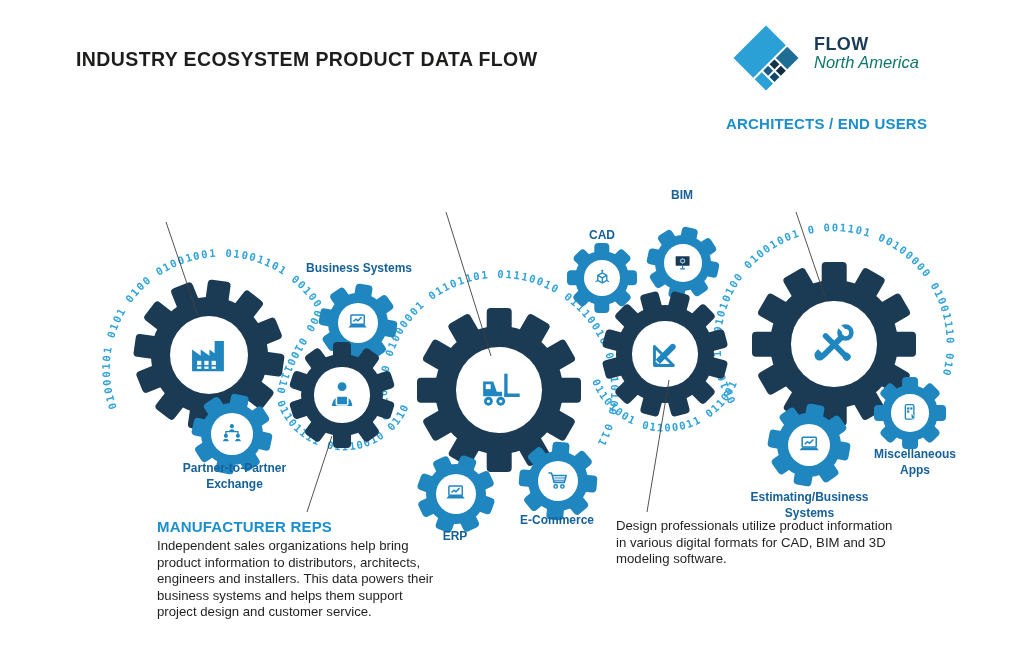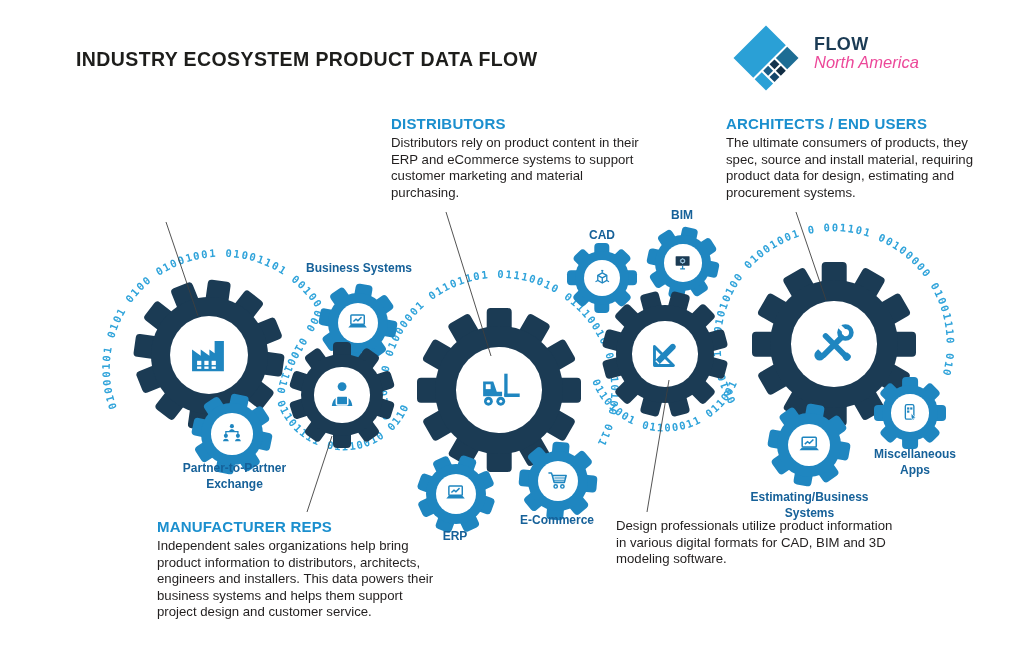--- a/index.html
+++ b/index.html
@@ -14,21 +14,21 @@
   .s1{left:0;top:0;width:28px;height:46px;background:#2aa0d6;}
   .s2{left:30px;top:0;width:16px;height:16px;background:#1d6d94;}
   .s3{left:30px;top:18px;width:7px;height:7px;background:#14344e;}
   .s4{left:39px;top:18px;width:7px;height:7px;background:#0f2c43;}
   .s5{left:30px;top:27px;width:7px;height:7px;background:#1a5b84;}
   .s6{left:39px;top:27px;width:7px;height:7px;background:#14466b;}
   .s7{left:30px;top:36px;width:16px;height:10px;background:#2aa0d6;}
   .logo-brand{position:absolute;left:800px;top:34px;font-size:18px;font-weight:bold;
               color:#1b3b54;letter-spacing:.4px;}
   .logo-region{position:absolute;left:800px;top:53px;font-size:16.5px;font-style:italic;
-               color:#ec4899;}
+               color:#0f766e;}
   
   .tb{position:absolute;}
   .tb h2{margin:0 0 3px 0;font-size:15px;font-weight:bold;color:#1b8fce;letter-spacing:.2px;}
   .tb p{margin:0;font-size:13.2px;line-height:1.25;color:#221f1f;}
   .tb p em{font-style:italic;}
   
   .gear{position:absolute;width:var(--s);height:var(--s);}
   .gear .bar{position:absolute;left:50%;top:50%;width:var(--bw,15%);height:100%;
              background:var(--c);border-radius:4px;}
   .gear .gbody{position:absolute;inset:11%;border-radius:50%;background:var(--c);}
@@ -59,28 +59,23 @@
       <div class="s4"></div>
         <div class="s5"></div>
         <div class="s6"></div>
         <div class="s7"></div>
     </div>
   </div>
   <div class="logo-brand">FLOW</div>
   <div class="logo-region">North America</div>
 
 
-  <section class="tb" style="left:377px;top:115px;width:248px">
-    <h2>DISTRIBUTORS</h2>
-    <p>Distributors rely on product content in their ERP and eCommerce systems to support customer marketing and material purchasing.</p>
-  </section>
 
   <section class="tb" style="left:712px;top:115px;width:265px">
     <h2>ARCHITECTS / END USERS</h2>
-    <p>The ultimate consumers of products, they spec, source and install material, requiring product data for design, estimating and procurement systems.</p>
   </section>
 
   <section class="tb" style="left:143px;top:518px;width:288px">
     <h2>MANUFACTURER REPS</h2>
     <p>Independent sales organizations help bring product information to distributors, architects, engineers and installers. This data powers their business systems and helps them support project design and customer service.</p>
   </section>
 
   <section class="tb" style="left:602px;top:518px;width:282px">
     <p>Design professionals utilize product information in various digital formats for CAD, BIM and 3D modeling software.</p>
   </section>
@@ -346,21 +341,21 @@
       </svg>
     </div>
   </div>
 
   <div class="glabel" style="left:280px;top:261px;width:130px">Business Systems</div>
   <div class="glabel" style="left:148px;top:461px;width:145px">Partner-to-Partner
 Exchange</div>
   <div class="glabel" style="left:411px;top:529px;width:60px">ERP</div>
   <div class="glabel" style="left:493px;top:513px;width:100px">E-Commerce</div>
   <div class="glabel" style="left:558px;top:228px;width:60px">CAD</div>
-  <div class="glabel" style="left:638px;top:208px;width:60px">BIM</div>
+  <div class="glabel" style="left:638px;top:188px;width:60px">BIM</div>
   <div class="glabel" style="left:718px;top:490px;width:155px">Estimating/Business
 Systems</div>
   <div class="glabel" style="left:845px;top:447px;width:112px">Miscellaneous
 Apps</div>
 
   <svg class="overlay" width="1024" height="663" viewBox="0 0 1024 663">
     <line class="leader" x1="152" y1="222" x2="184" y2="316"></line>
     <line class="leader" x1="432" y1="212" x2="477" y2="356"></line>
     <line class="leader" x1="782" y1="212" x2="812" y2="300"></line>
     <line class="leader" x1="318" y1="436" x2="293" y2="512"></line>

